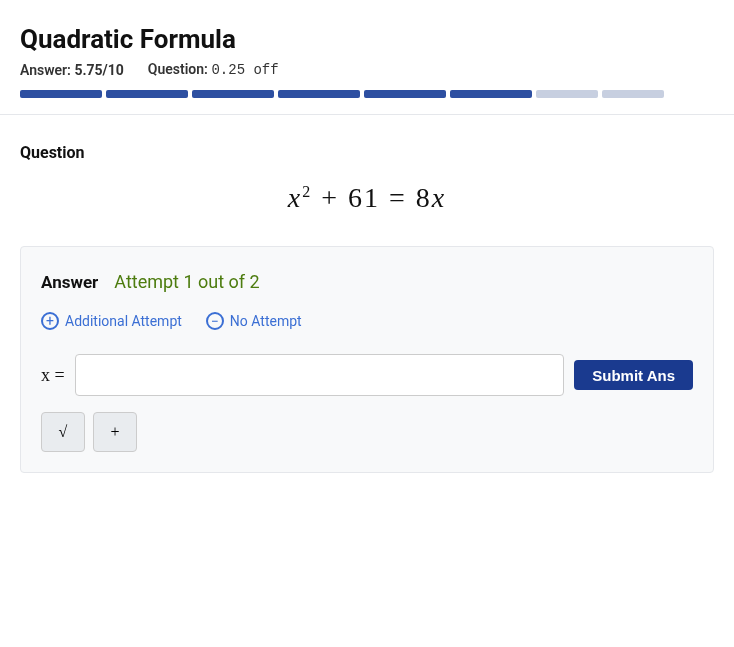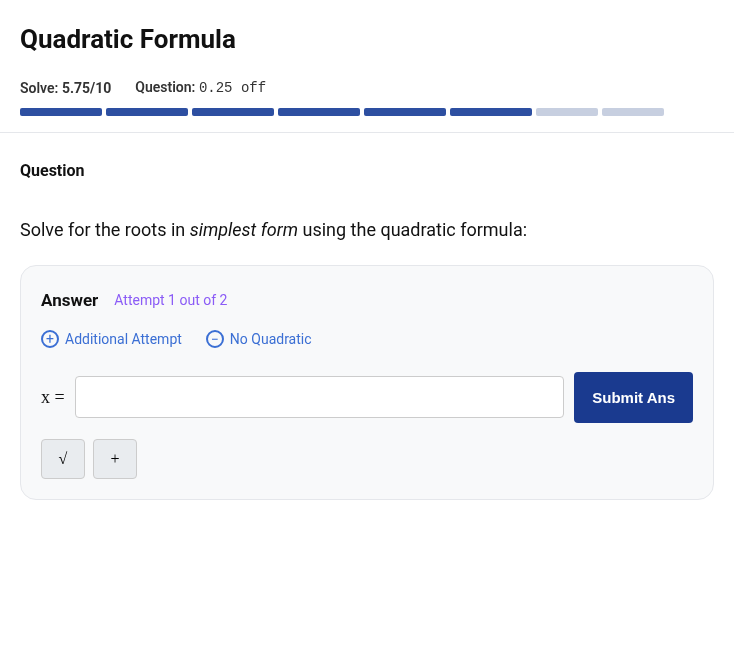--- a/index.html
+++ b/index.html
@@ -13,21 +13,21 @@
 
     .header {
       padding: 24px 20px 16px 20px;
       border-bottom: 1px solid #e5e7eb;
     }
 
     .page-title {
       font-size: 26px;
       font-weight: 700;
       color: #111;
-      margin-bottom: 25px;
+      margin-bottom: 7px;
     }
 
     .score-row {
       display: flex;
       align-items: center;
       gap: 24px;
       margin-bottom: 12px;
       font-size: 14px;
       color: #333;
     }
@@ -48,21 +48,21 @@
       border-radius: 2px;
     }
 
     .main-content {
       padding: 28px 20px 20px 20px;
     }
 
     .question-label {
       font-size: 16px;
       font-weight: 700;
-      margin-bottom: 36px;
+      margin-bottom: 20px;
     }
 
     .question-text {
       font-size: 18px;
       color: #111;
       margin-bottom: 20px;
       line-height: 1.6;
     }
 
     .question-text em {
@@ -80,39 +80,39 @@
       font-size: 28px;
       font-family: 'Times New Roman', serif;
       letter-spacing: 2px;
     }
 
     sup { font-size: 16px; vertical-align: super; }
 
     .answer-box {
       background: #f8f9fa;
       border: 1px solid #e5e7eb;
-      border-radius: 16px;
+      border-radius: 4px;
       padding: 24px 20px 20px 20px;
     }
 
     .answer-header {
       display: flex;
       align-items: center;
       gap: 16px;
       margin-bottom: 20px;
     }
 
     .answer-label {
       font-size: 17px;
       font-weight: 700;
     }
 
     .attempt-text {
-      font-size: 14px;
-      color: #8b5cf6;
+      font-size: 18px;
+      color: #4d7c0f;
     }
 
     .solution-options {
       display: flex;
       align-items: center;
       gap: 24px;
       margin-bottom: 24px;
     }
 
     .solution-btn {
@@ -175,21 +175,21 @@
       height: 42px;
       border: 1.5px solid #ccc;
       border-radius: 4px;
       font-size: 16px;
       padding: 0 12px;
       background: #fff;
       outline: none;
     }
 
     .submit-btn {
-      height: 51px;
+      height: 30px;
       padding: 0 18px;
       background: #1a3a8f;
       color: #fff;
       border: none;
       border-radius: 4px;
       font-size: 15px;
       font-weight: 600;
       cursor: pointer;
       white-space: nowrap;
       flex-shrink: 0;
@@ -214,21 +214,21 @@
       font-family: 'Times New Roman', serif;
     }
   </style>
 </head>
 <body>
 
 <div class="header">
   <div class="page-title">Quadratic Formula</div>
   <div class="score-row">
     <span>
-      <span class="score-label">Solve:</span>
+      <span class="score-label">Answer:</span>
       <span class="score-value">5.75/10</span>
     </span>
     <span>
       <span class="penalty-label">Question:</span>
       <span class="penalty-value">0.25 off</span>
     </span>
   </div>
   <div class="progress-bar-container">
     <div class="progress-segment" style="width:82px;background:#2d4fa1;"></div>
     <div class="progress-segment" style="width:82px;background:#2d4fa1;"></div>
@@ -237,39 +237,41 @@
     <div class="progress-segment" style="width:82px;background:#2d4fa1;"></div>
     <div class="progress-segment" style="width:82px;background:#2d4fa1;"></div>
     <div class="progress-segment" style="width:62px;background:#c7cfe0;"></div>
     <div class="progress-segment" style="width:62px;background:#c7cfe0;"></div>
   </div>
 </div>
 
 <div class="main-content">
   <div class="question-label">Question</div>
 
-  <div class="question-text">
-    <span>Solve for the roots in </span><em>simplest form</em><span> using the quadratic formula:</span>
-  </div>
-
+
+  <div class="equation-container">
+    <span class="eq-img">
+      <i>x</i><sup>2</sup> + 61 = 8<i>x</i>
+    </span>
+  </div>
 
   <div class="answer-box">
     <div class="answer-header">
       <span class="answer-label">Answer</span>
       <span class="attempt-text">Attempt 1 out of 2</span>
     </div>
 
     <div class="solution-options">
       <button class="solution-btn">
         <span class="circle-plus">+</span>
         <span>Additional Attempt</span>
       </button>
       <button class="solution-btn">
         <span class="circle-minus">−</span>
-        <span>No Quadratic</span>
+        <span>No Attempt</span>
       </button>
     </div>
 
     <div class="input-row">
       <span class="x-equals">x =</span>
       <input class="answer-input" type="text" placeholder="" style="">
       <button class="submit-btn">Submit Ans</button>
     </div>
 
     <div class="symbol-buttons">

